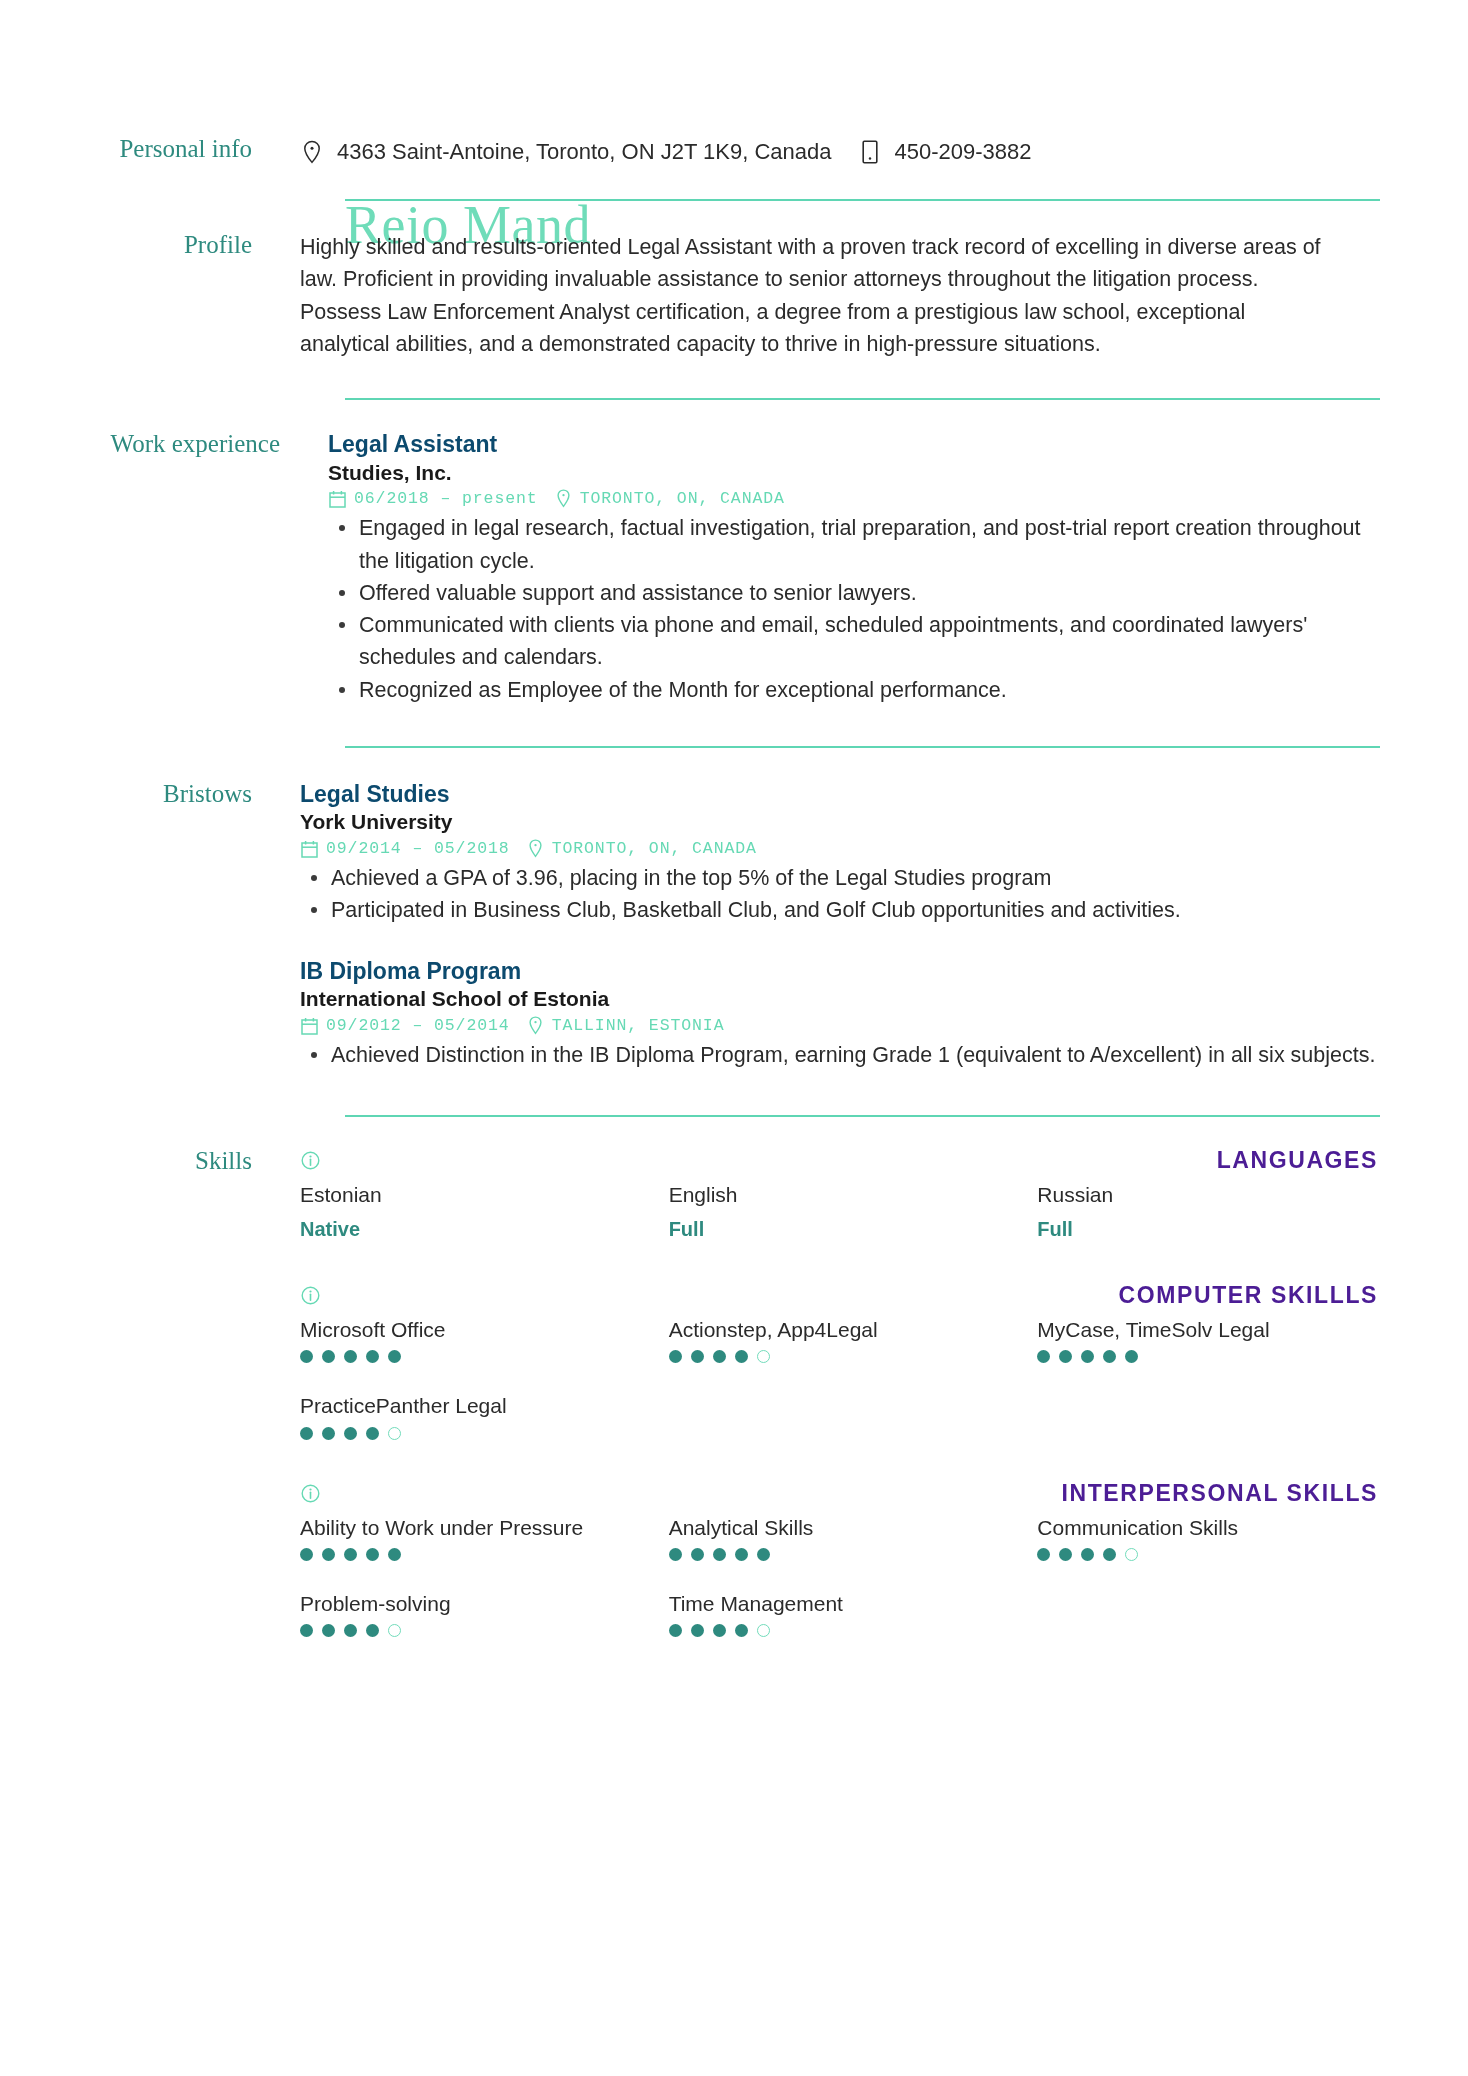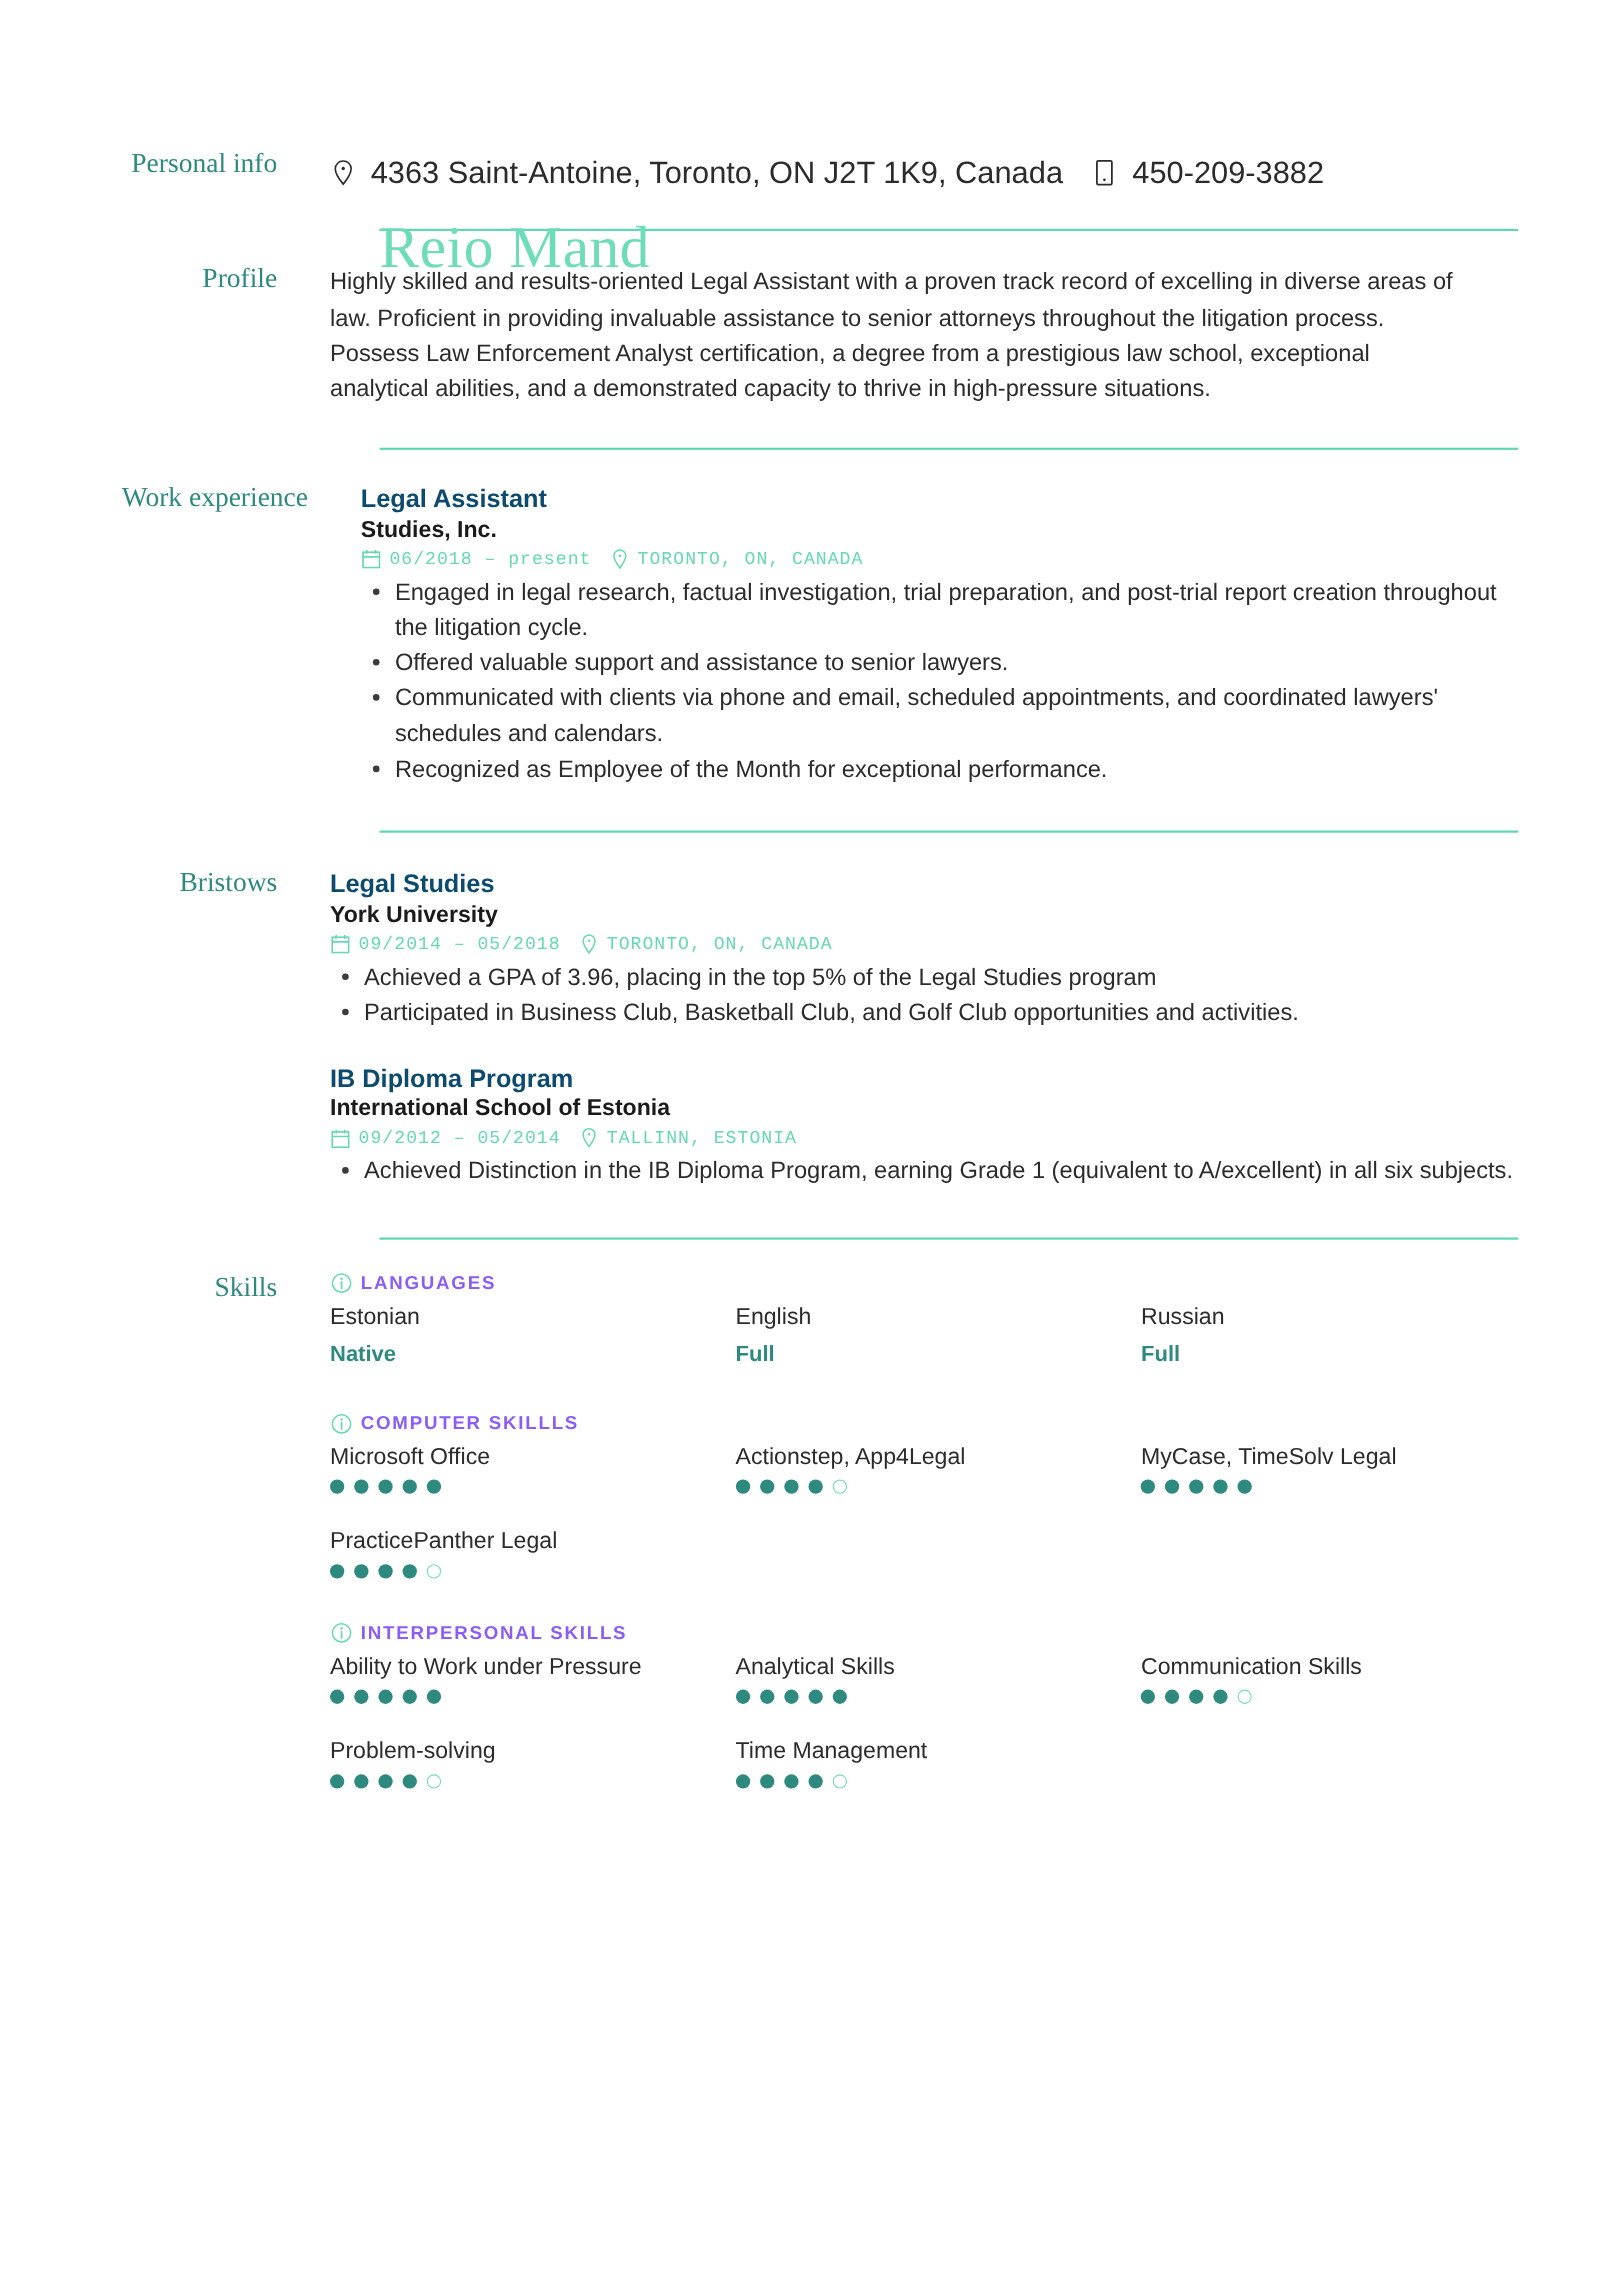--- a/index.html
+++ b/index.html
@@ -66,21 +66,21 @@
     background: #5fd6b4;
     margin-left: 345px;
     margin-right: 88px;
   }
 
   
   #personal-info-section { margin-top: 135px; }
   .contact-line {
     display: flex;
     flex-wrap: wrap;
-    font-size: 28px;
+    font-size: 22px;
     line-height: 1.55;
     color: #2b2b2b;
   }
   .contact-item {
     display: inline-flex;
     align-items: center;
     margin-right: 26px;
     white-space: nowrap;
   }
   .contact-item .ico {
@@ -170,25 +170,26 @@
   #work-section { margin-top: 30px; padding-left: 28px; }
   #education-section { margin-top: 32px; }
   #skills-section { margin-top: 30px; }
 
   
   .skill-group { margin-bottom: 10px; }
   .skill-group + .skill-group { margin-top: 40px; }
   .skill-group-title {
     display: flex;
     align-items: center;
-    font-size: 17px;
+    font-size: 23px;
     font-weight: bold;
     letter-spacing: 1.6px;
-    color: #8b5cf6;
+    color: #4c1d95;
     margin-bottom: 6px;
+    justify-content: space-between;
   }
   .skill-group-title .ico {
     display: inline-flex;
     align-items: center;
     justify-content: center;
     width: 20px;
     height: 20px;
     margin-right: 8px;
     flex: 0 0 auto;
   }

